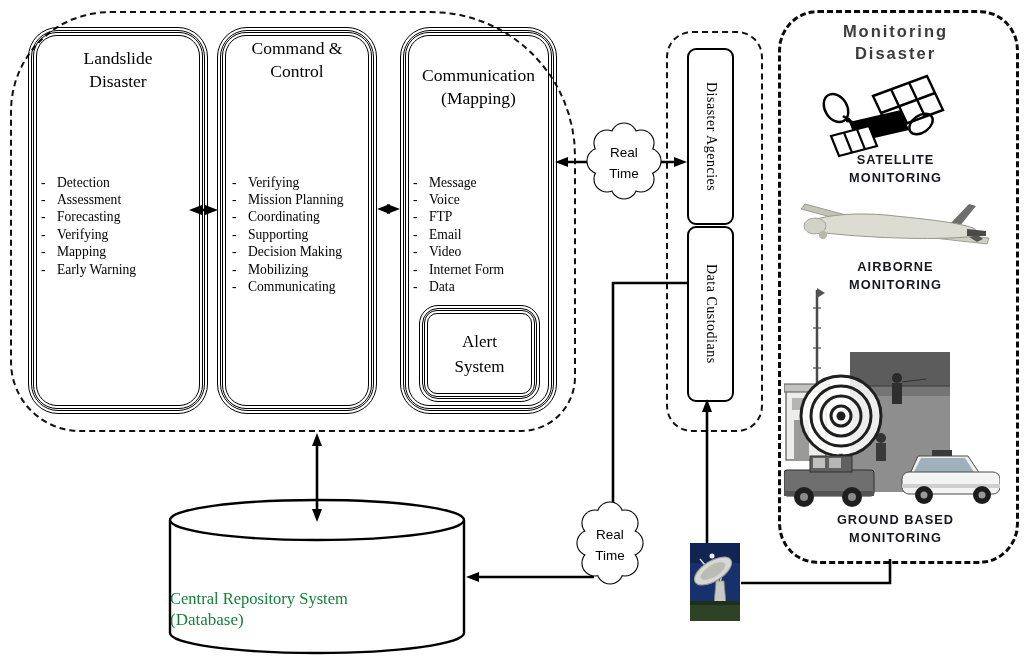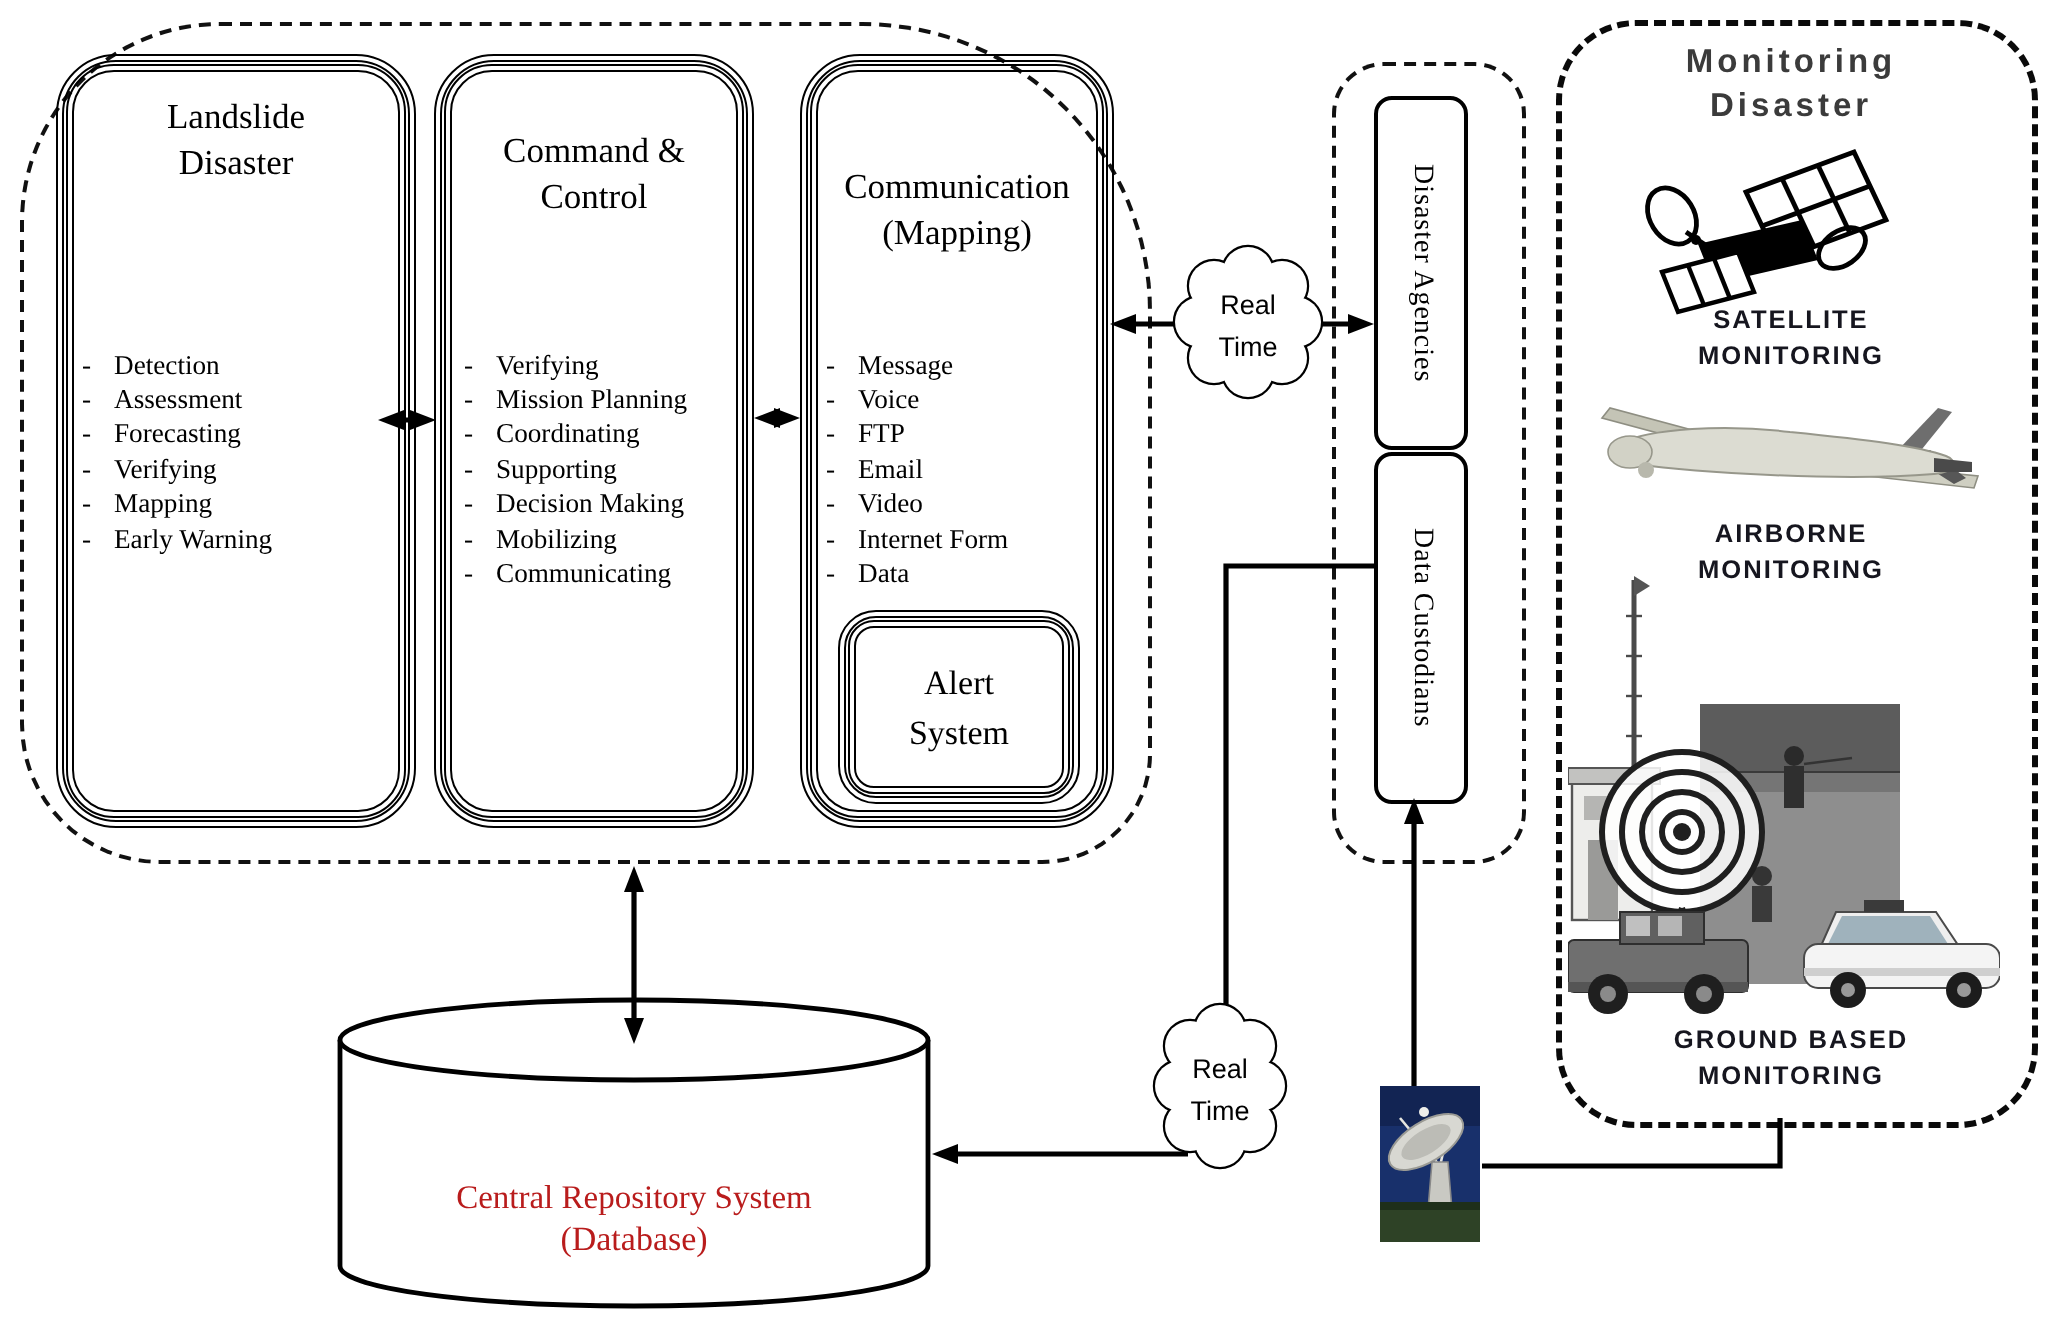--- a/index.html
+++ b/index.html
@@ -42,21 +42,21 @@
 
   
   .mon-title{position:absolute;left:778px;top:21px;width:235px;text-align:center;
              font-family:"Liberation Sans", sans-serif;font-weight:bold;
              font-size:16.5px;line-height:21.5px;letter-spacing:2px;color:#3b3b3b;}
   .mon-cap{position:absolute;left:778px;width:235px;text-align:center;
            font-family:"Liberation Sans", sans-serif;font-weight:bold;
            font-size:12.8px;line-height:17.5px;letter-spacing:1px;color:#16161f;}
 
   
-  .cyl-label{position:absolute;left:170px;width:294px;text-align:center;color:#b91c1c;}
+  .cyl-label{position:absolute;left:170px;width:294px;color:#15803d;}
   .cloud-label{position:absolute;width:60px;text-align:center;
                font-family:"Liberation Sans", sans-serif;font-size:13.5px;
                line-height:21px;color:#000;z-index:6;}
   .overlay{position:absolute;left:0;top:0;z-index:5;pointer-events:none;}
   .imgbox{position:absolute;}
 </style>
 </head>
 <body>
 
 <div class="canvas">
@@ -103,21 +103,21 @@
         </div>
     </div>
   </div>
 
   <div class="ringbox" style="left:217px;top:27px;width:160px;height:387px">
     <div class="rr r0"></div>
     <div class="rr r1"></div>
     <div class="rr r2"></div>
     <div class="rr r3"></div>
     <div class="content">
-      <div class="box-title" style="margin-top:27px">
+      <div class="box-title" style="">
         <div>Command &amp;</div>
         <div>Control</div>
       </div>
     </div>
     <div class="list" style="left:15px;top:147px">
       <div class="row">
           <span class="dash">-</span>
           <span>Verifying</span>
         </div>
       <div class="row">
@@ -146,21 +146,21 @@
         </div>
     </div>
   </div>
 
   <div class="ringbox" style="left:400px;top:27px;width:157px;height:387px">
     <div class="rr r0"></div>
     <div class="rr r1"></div>
     <div class="rr r2"></div>
     <div class="rr r3"></div>
     <div class="content">
-      <div class="box-title" style="margin-top:45px">
+      <div class="box-title" style="margin-top:27px">
         <div>Communication</div>
         <div>(Mapping)</div>
       </div>
     </div>
     <div class="list" style="left:13px;top:147px">
       <div class="row">
           <span class="dash">-</span>
           <span>Message</span>
         </div>
       <div class="row">

